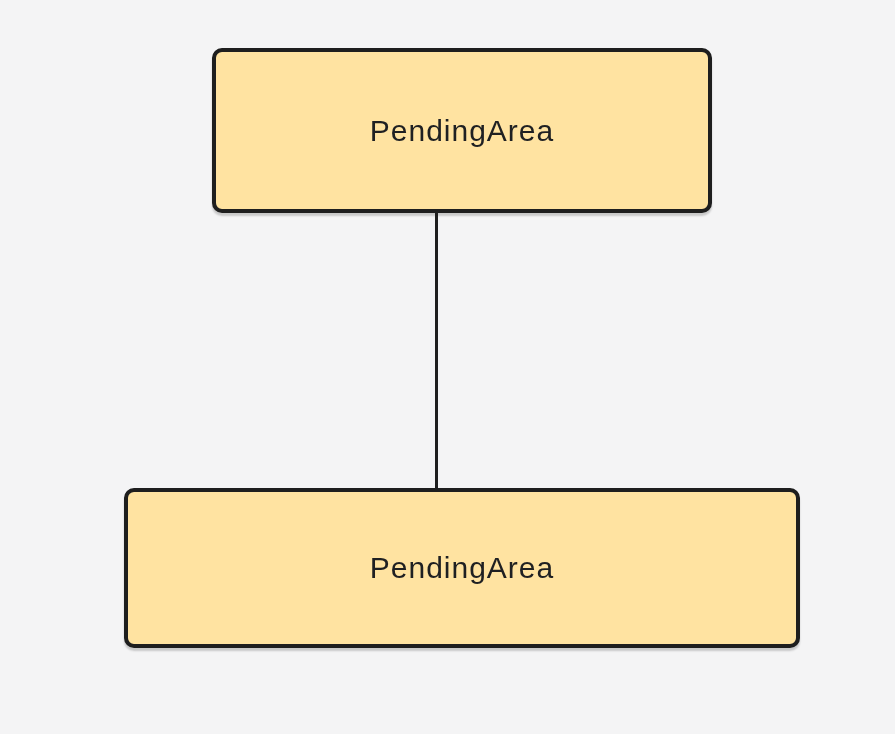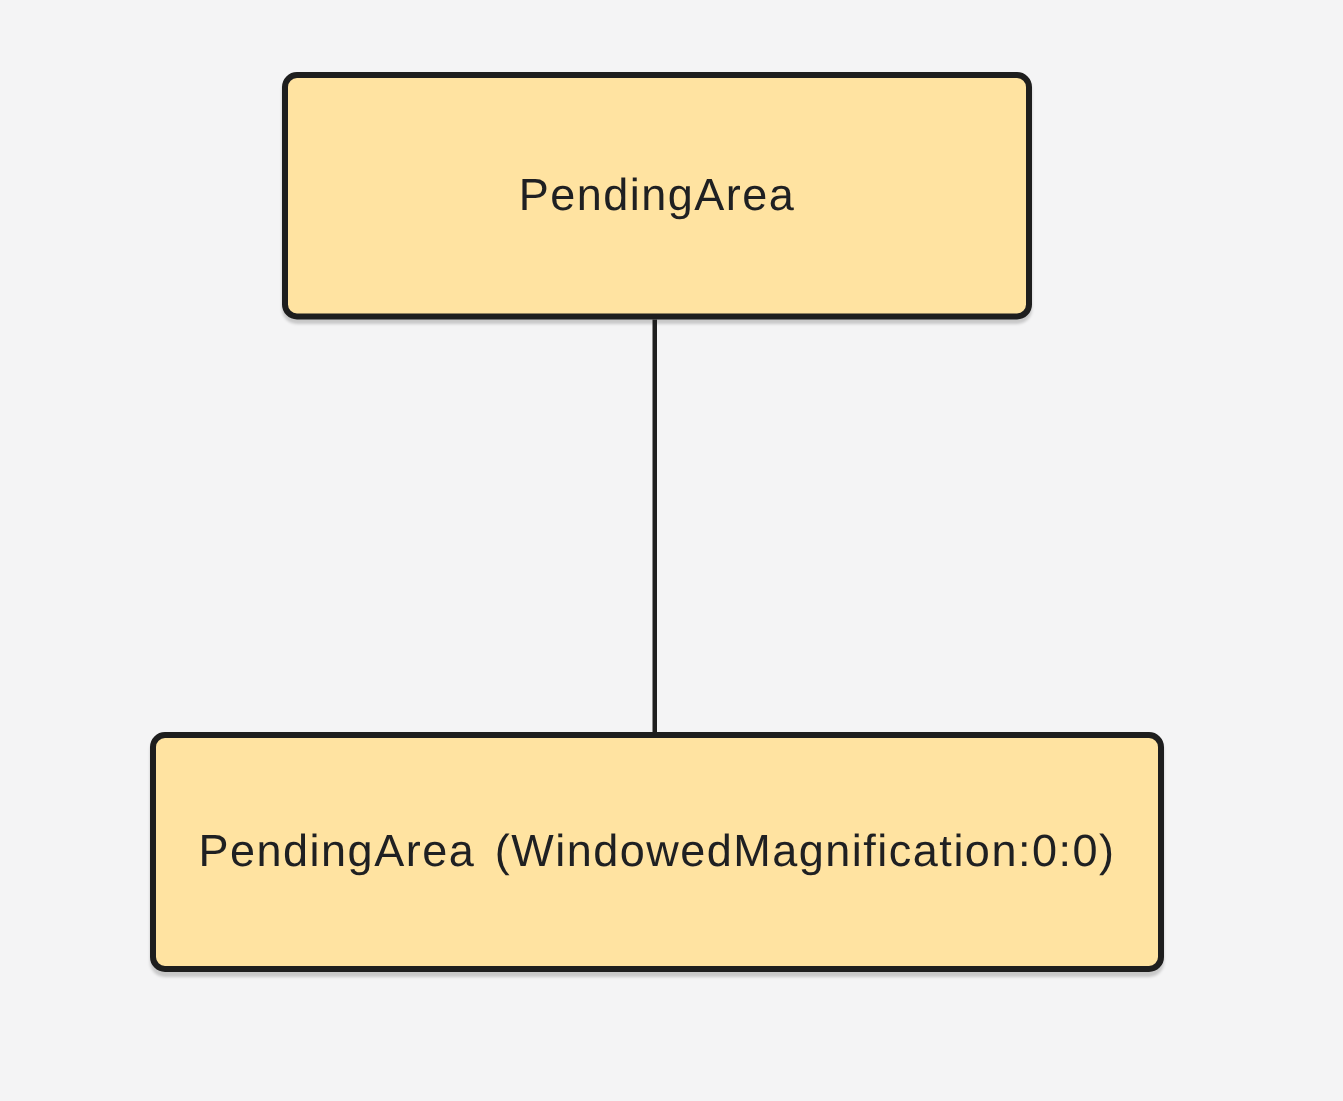--- a/index.html
+++ b/index.html
@@ -22,20 +22,21 @@
     border-radius: 10px;
     box-shadow: 0 3px 2px rgba(0, 0, 0, 0.18);
     display: flex;
     align-items: center;
     justify-content: center;
     column-gap: 13px;
     font-size: 30px;
     letter-spacing: 1px;
     color: #1f2022;
     white-space: nowrap;
+    margin-left: 24px;
   }
   .node-root {
     left: 188px;
     top: 48px;
     width: 500px;
     height: 165px;
   }
   .node-windowed {
     left: 100px;
     top: 488px;
@@ -57,16 +58,15 @@
 <div class="canvas">
 
   <div class="node node-root">
     <span>PendingArea</span>
   </div>
 
   <div class="edge-vertical"></div>
 
   <div class="node node-windowed">
     <span>PendingArea</span>
-    <span>(WindowedMagnification:0:0)</span>
   </div>
 
 </div>
 
 </body></html>

